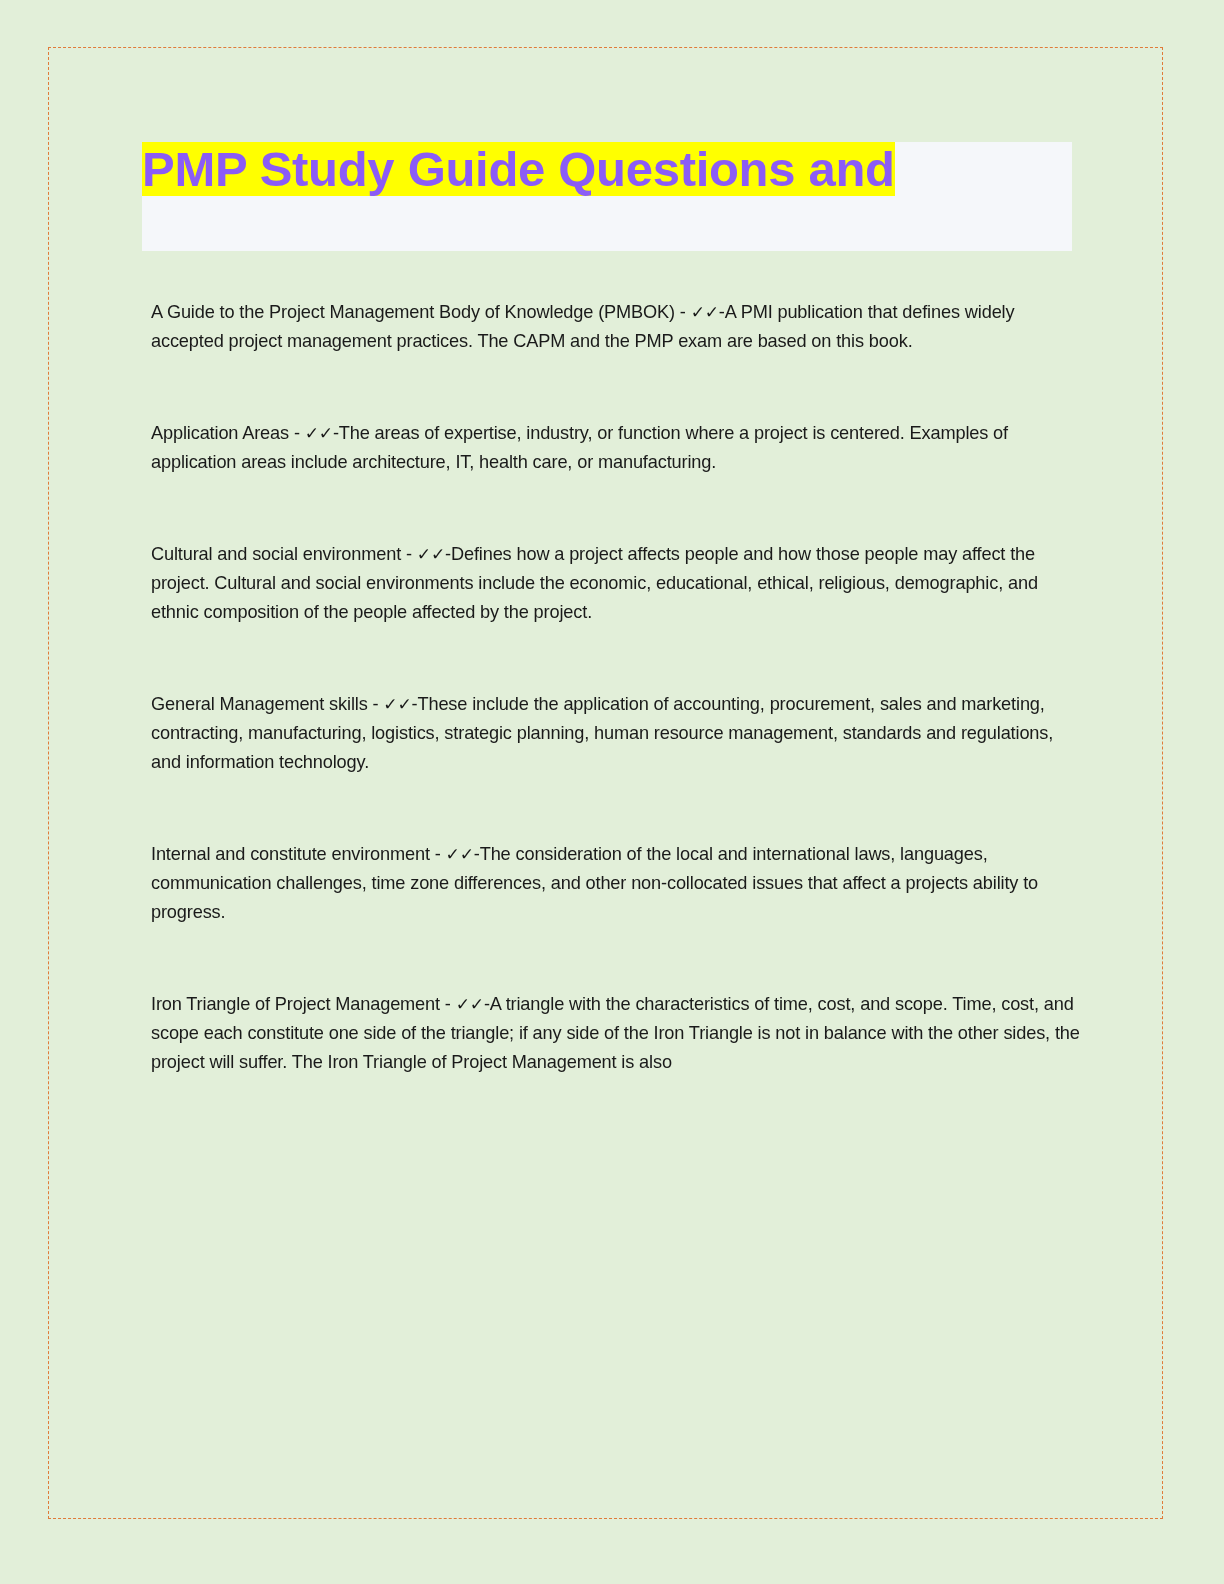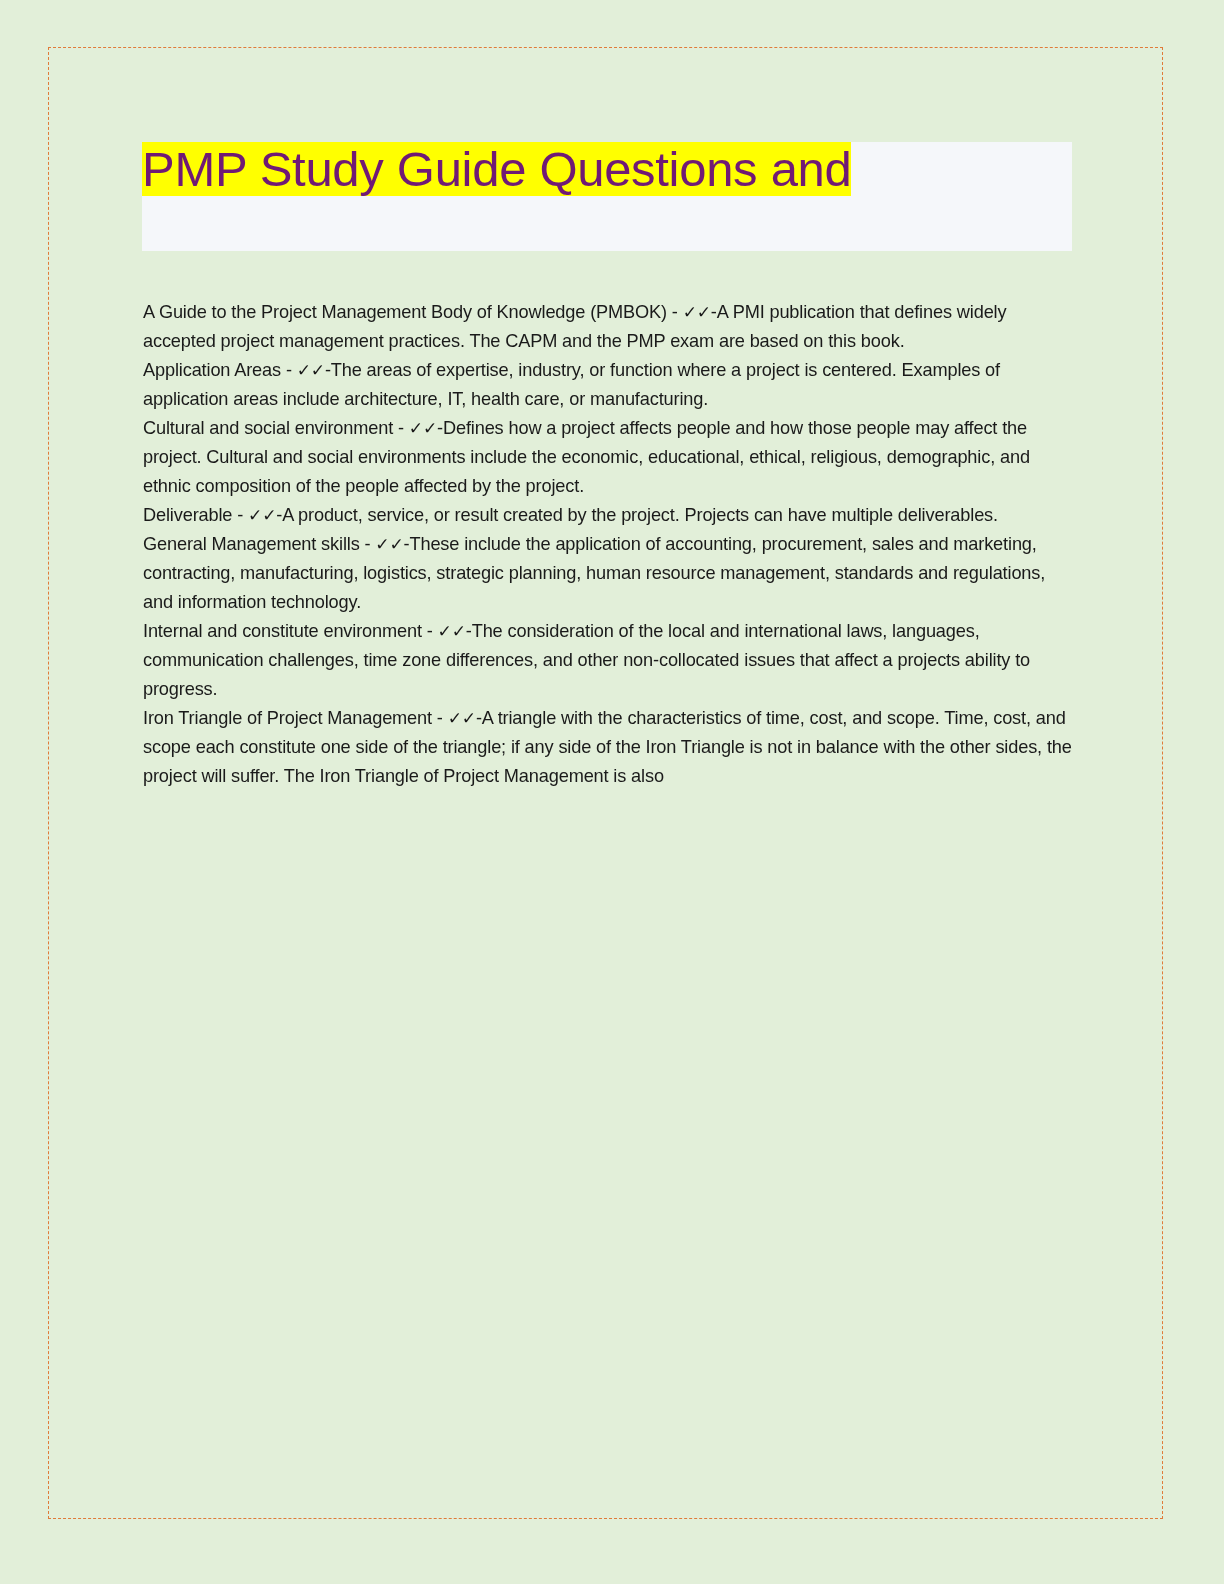--- a/index.html
+++ b/index.html
@@ -27,47 +27,48 @@
     position: absolute;
     left: 142px;
     top: 142px;
     width: 930px;
     height: 109px;
     background: #f5f7fa;
   }
   .title {
     margin: 0;
     font-family: "Liberation Sans", sans-serif;
-    font-weight: normal;
+    font-weight: bold;
     font-size: 49px;
     line-height: 55px;
-    color: #701a75;
+    color: #8b5cf6;
     letter-spacing: -0.3px;
   }
   .title .hl {
     background: #ffff00;
     display: inline;
     box-decoration-break: clone;
     -webkit-box-decoration-break: clone;
   }
   .content {
     position: absolute;
-    left: 143px;
+    left: 151px;
     top: 298px;
     width: 935px;
   }
   .entry {
     margin: 0;
     font-family: "Liberation Sans", "DejaVu Sans", sans-serif;
     font-size: 18.2px;
     line-height: 29px;
     color: #1a1a1a;
     letter-spacing: -0.15px;
   }
   .entry + .entry {
+    margin-top: 63px;
   }
   .check {
     font-family: "DejaVu Sans", sans-serif;
     font-weight: bold;
     font-size: 17px;
   }
 </style>
 </head>
 <body>
 
@@ -78,21 +79,20 @@
 </div>
 
 <div class="content">
   <p class="entry"><span>A Guide to the Project Management Body of Knowledge (PMBOK)</span><span> - </span><span class="check">✓✓</span><span>-A PMI publication that defines widely accepted project management practices. The CAPM and the PMP exam are based on this book.</span></p>
 
   <p class="entry"><span>Application Areas</span><span> - </span><span class="check">✓✓</span><span>-The areas of expertise, industry, or function where a project is centered. Examples of application areas include architecture, IT, health care, or manufacturing.</span></p>
 
 
   <p class="entry"><span>Cultural and social environment</span><span> - </span><span class="check">✓✓</span><span>-Defines how a project affects people and how those people may affect the project. Cultural and social environments include the economic, educational, ethical, religious, demographic, and ethnic composition of the people affected by the project.</span></p>
 
-  <p class="entry"><span>Deliverable</span><span> - </span><span class="check">✓✓</span><span>-A product, service, or result created by the project. Projects can have multiple deliverables.</span></p>
 
   <p class="entry"><span>General Management skills</span><span> - </span><span class="check">✓✓</span><span>-These include the application of accounting, procurement, sales and marketing, contracting, manufacturing, logistics, strategic planning, human resource management, standards and regulations, and information technology.</span></p>
 
   <p class="entry"><span>Internal and constitute environment</span><span> - </span><span class="check">✓✓</span><span>-The consideration of the local and international laws, languages, communication challenges, time zone differences, and other non-collocated issues that affect a projects ability to progress.</span></p>
 
 
   <p class="entry"><span>Iron Triangle of Project Management</span><span> - </span><span class="check">✓✓</span><span>-A triangle with the characteristics of time, cost, and scope. Time, cost, and scope each constitute one side of the triangle; if any side of the Iron Triangle is not in balance with the other sides, the project will suffer. The Iron Triangle of Project Management is also</span></p>
 </div>
 
 </body></html>

